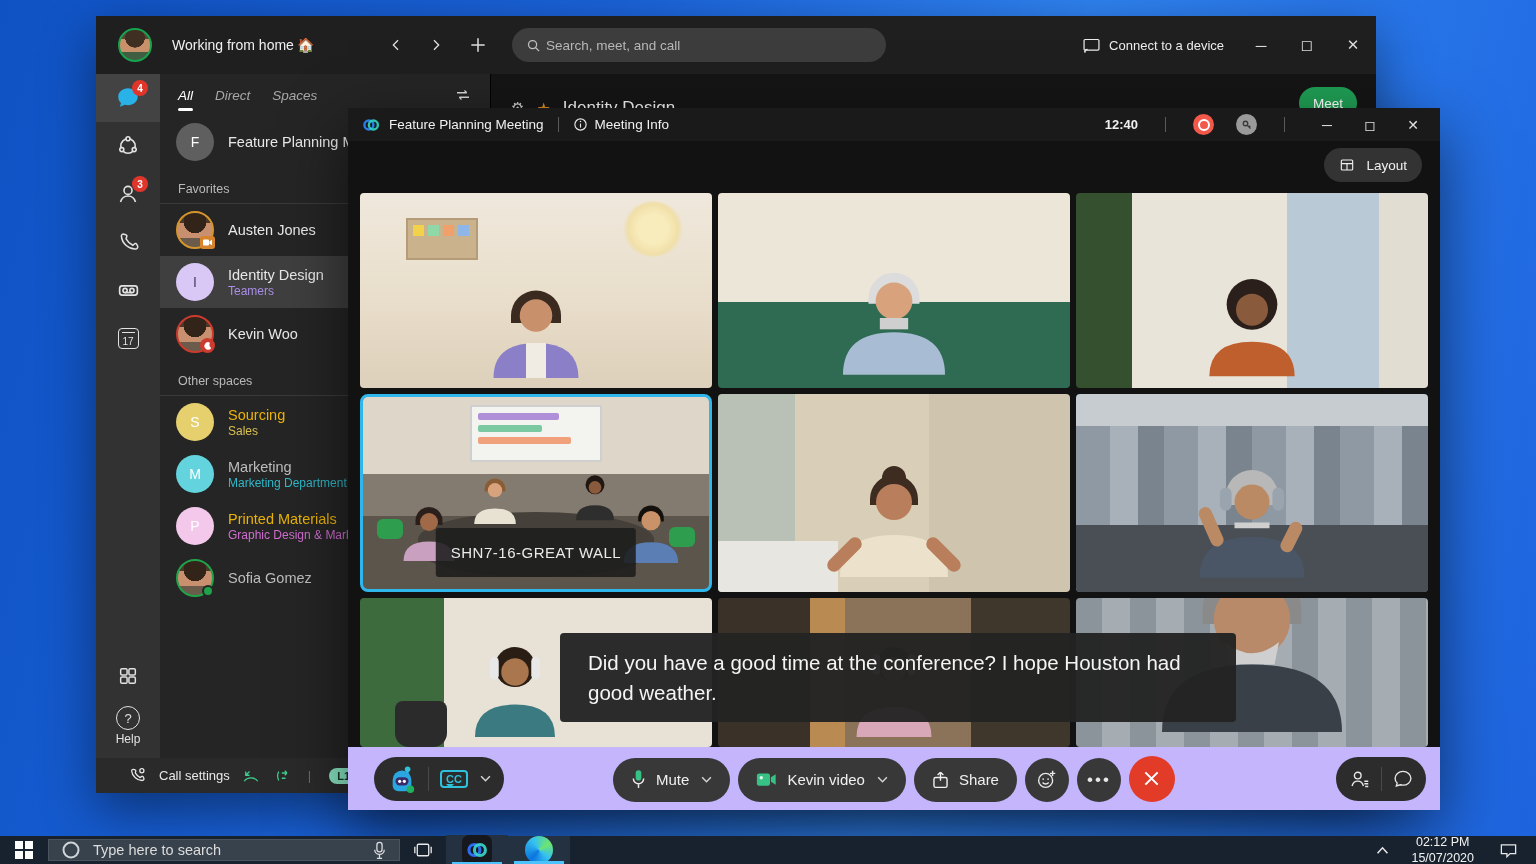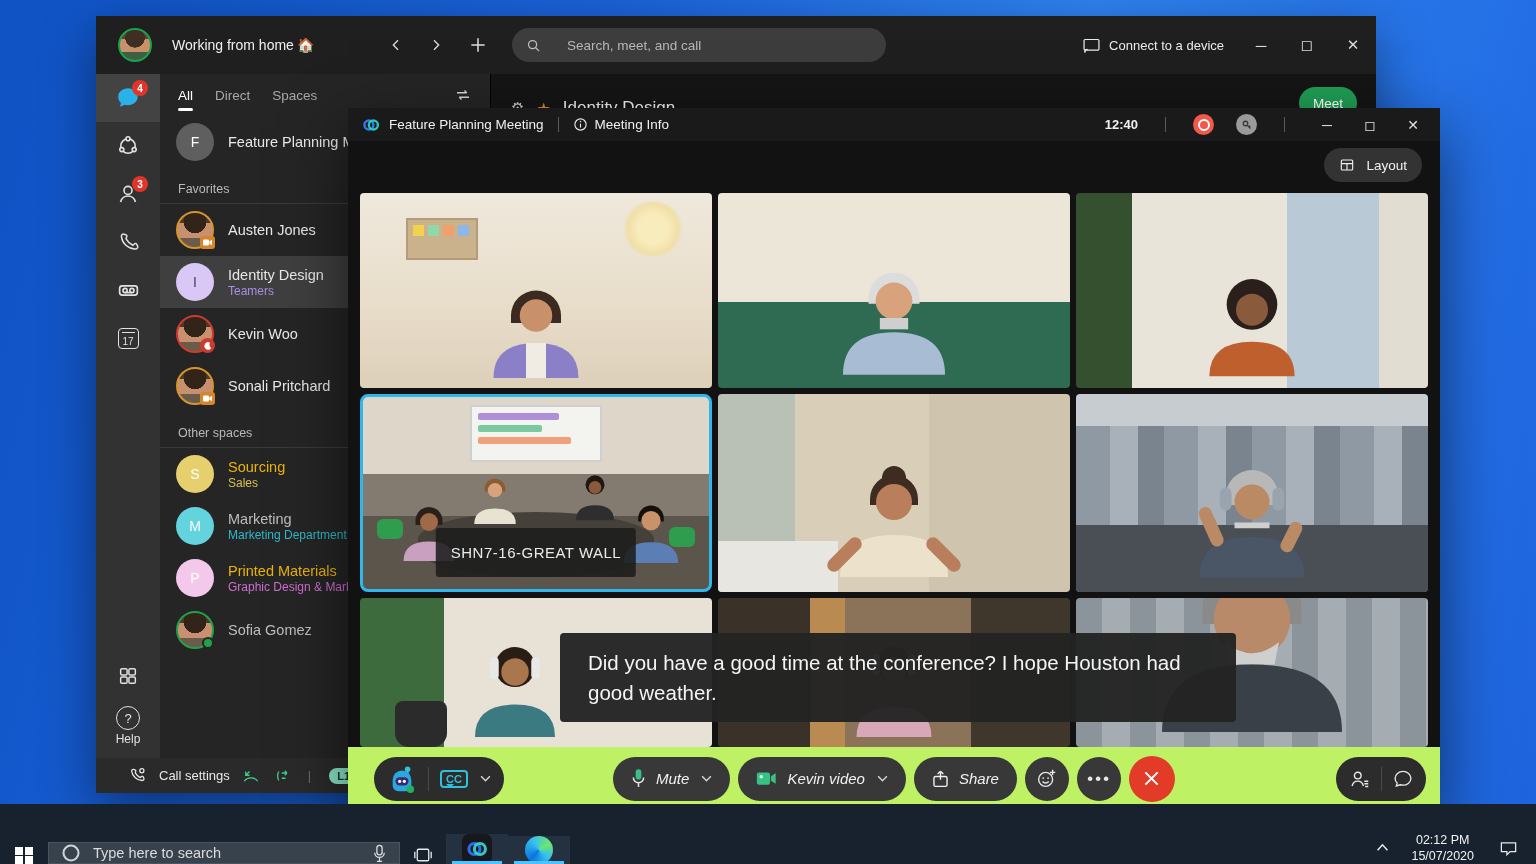--- a/index.html
+++ b/index.html
@@ -14,21 +14,21 @@
     background:#1c1c1c; box-shadow:0 18px 50px rgba(0,0,0,.45); z-index:1; }
   .mw-titlebar { position:relative; height:58px; background:#1f1f1f;
     display:flex; align-items:center; padding:0 14px; }
   .me-avatar { width:34px; height:34px; border-radius:50%;
     background:radial-gradient(circle at 50% 26%,#3f2e22 0 36%,transparent 37%),
       linear-gradient(180deg,#5a4433 0 30%,#c9906c 30% 72%,#3f5e42 72%);
     border:2px solid #17a24d; margin-left:8px; }
   .status-msg { color:#f0f0f0; font-size:14px; margin-left:20px; }
   .mw-nav { position:absolute; left:292px; display:flex; align-items:center; gap:24px; color:#dedede; }
   .mw-search { position:absolute; left:416px; width:374px; height:34px; border-radius:17px;
-    background:#3d3d3d; display:flex; align-items:center; padding:0 14px; gap:26px; }
+    background:#3d3d3d; display:flex; align-items:center; padding:0 14px; gap:5px; }
   .mw-search input { background:transparent; border:none; outline:none; color:#e5e5e5;
     font-size:13.5px; width:100%; font-family:inherit; }
   .mw-search input::placeholder { color:#b8b8b8; }
   .mw-tb-right { position:absolute; right:14px; display:flex; align-items:center; gap:28px; color:#e3e3e3; }
   .connect { display:flex; align-items:center; gap:9px; font-size:13px; color:#ececec; }
   .win-ctl { font-size:15px; color:#dcdcdc; width:18px; text-align:center; }
 
   .mw-body { position:absolute; top:58px; left:0; right:0; bottom:35px; display:flex; }
   
   .mw-sidebar { width:64px; background:#323232; display:flex; flex-direction:column; align-items:center; }
@@ -42,21 +42,21 @@
     padding-bottom:1px; position:relative; }
   .cal-icon::before { content:""; position:absolute; top:3px; left:3px; right:3px; height:1.7px; background:#e2e2e2; }
   .sb-bottom { margin-top:auto; display:flex; flex-direction:column; align-items:center; gap:6px; padding-bottom:12px; }
   .help-wrap { display:flex; flex-direction:column; align-items:center; gap:2px; color:#e2e2e2; font-size:12px; }
   .help-circle { width:24px; height:24px; border:1.7px solid #e2e2e2; border-radius:50%;
     display:flex; align-items:center; justify-content:center; font-size:13px; }
 
   
   .mw-list { width:330px; background:#252525; display:flex; flex-direction:column; overflow:hidden; }
   .tabs-row { height:42px; display:flex; align-items:center; gap:22px; padding:0 18px; position:relative; }
-  .tab { font-size:13.5px; color:#a8a8a8; position:relative; padding:10px 0; }
+  .tab { font-size:13.5px; color:#a8a8a8; position:relative; padding:10px 0;font-style:italic; }
   .tab.active { color:#fff; }
   .tab.active::after { content:""; position:absolute; left:0; right:0; bottom:2px; height:3px;
     border-radius:2px; background:#fff; }
   .filter-ic { margin-left:auto; }
   .list-row { display:flex; align-items:center; gap:14px; padding:7px 16px; height:52px; }
   .list-row.selected { background:#3f3f3f; }
   .lr-avatar { width:38px; height:38px; border-radius:50%; flex:none;
     display:flex; align-items:center; justify-content:center; font-size:14px; color:#fff; position:relative; }
   .lr-avatar.photo { background:radial-gradient(circle at 50% 26%,#33241a 0 37%,transparent 38%),
       linear-gradient(180deg,#4a382a 0 30%,#c99070 30% 74%,#6b5b4a 74%); }
@@ -142,43 +142,43 @@
   .t7 .pot { position:absolute; bottom:0; left:10%; width:52px; height:46px; background:#2b2b2b;
     border-radius:8px 8px 14px 14px; }
   .t8 { background:linear-gradient(90deg,#3a3128 0 26%,#b98a52 26% 36%,#8a7358 36% 72%,#3f362c 72%); }
   .t9 { background:repeating-linear-gradient(90deg,#8b949b 0 26px,#a5adb3 26px 54px); }
 
   .caption-box { position:absolute; left:212px; top:525px; width:676px; min-height:84px;
     background:rgba(35,35,35,.96); border-radius:4px; padding:15px 28px; z-index:5;
     color:#f4f4f4; font-size:20.5px; line-height:1.45; }
 
   
-  .controls { position:absolute; left:0; right:0; bottom:0; height:63px; background:#bef264;
+  .controls { position:absolute; left:0; right:0; bottom:0; height:63px; background:#c4b5fd;
     display:flex; align-items:center; z-index:6; }
   .ctl-left { position:absolute; left:26px; display:flex; }
   .pill { height:44px; border-radius:22px; background:#2c2c2c; display:flex; align-items:center; padding:0 13px; }
   .pill-div { width:1px; height:24px; background:#4a4a4a; margin:0 11px; }
-  .ctl-center { margin:0 auto; display:flex; align-items:center; gap:8px;font-style:italic; }
+  .ctl-center { margin:0 auto; display:flex; align-items:flex-end; gap:8px; }
   .btn-pill { height:44px; border-radius:22px; background:#383838; color:#f0f0f0; font-size:15px;
     display:flex; align-items:center; gap:10px; padding:0 18px; }
   .btn-circle { width:44px; height:44px; border-radius:50%; background:#383838; color:#e8e8e8;
     display:flex; align-items:center; justify-content:center; }
   .btn-leave { width:46px; height:46px; border-radius:50%; background:#e23b27;
     display:flex; align-items:center; justify-content:center; }
   .ctl-right { position:absolute; right:14px; }
   .chev { margin-left:2px; }
   .cc-box { border:2px solid #2fc0dc; border-radius:4px; color:#2fc0dc; font-size:11px; font-weight:bold;
     padding:1px 4px; position:relative; }
   .cc-box::after { content:""; position:absolute; left:4px; bottom:-6px;
     border:4px solid transparent; border-top-color:#2fc0dc; }
   .dots { font-size:17px; letter-spacing:2px; color:#e8e8e8; }
 
   
-  .taskbar { position:absolute; left:0; right:0; bottom:0; height:60px; background:#17222e;
-    display:flex; align-items:flex-end; z-index:10; }
+  .taskbar { position:absolute; left:0; right:0; bottom:0; height:28px; background:#17222e;
+    display:flex; align-items:center; z-index:10; }
   .tb-start { width:48px; display:flex; align-items:center; justify-content:center; }
   .win-logo { display:grid; grid-template-columns:8px 8px; grid-template-rows:8px 8px; gap:1.5px; }
   .win-logo i { background:#fff; }
   .tb-searchbox { width:352px; background:#38424d; display:flex; align-items:center; gap:12px;
     padding:0 12px; border:1px solid #4a545e; }
   .tb-searchbox input { background:transparent; border:none; outline:none; color:#ececec;
     font-size:14.5px; flex:1; font-family:inherit; }
   .tb-searchbox input::placeholder { color:#dcdcdc; }
   .tb-btn { width:46px; display:flex; align-items:center; justify-content:center; }
   .tb-app { width:62px; display:flex; align-items:center; justify-content:center; position:relative; }
@@ -362,33 +362,20 @@
             <span class="av-badge dnd">
               <svg width="8" height="8" viewBox="0 0 10 10" fill="#fff">
                 <path d="M7.5 1a4.6 4.6 0 1 0 1.6 6.4A5 5 0 0 1 7.5 1z"></path>
               </svg>
             </span>
           </div>
         <div class="lr-texts">
             <div class="lr-name">Kevin Woo</div>
           </div>
       </div>
-      <div class="list-row">
-        <div class="lr-avatar photo" style="border:2px solid #d6952c">
-            <span class="av-badge">
-              <svg width="9" height="7" viewBox="0 0 12 9" fill="#fff">
-                <rect x="0" y="0.5" width="8" height="8" rx="1.5"></rect>
-                <path d="M8.5 3L12 .8v7.4L8.5 6z"></path>
-              </svg>
-            </span>
-          </div>
-        <div class="lr-texts">
-            <div class="lr-name">Sonali Pritchard</div>
-          </div>
-      </div>
 
       <div class="sec-header">Other spaces</div>
 
       <div class="list-row">
         <div class="lr-avatar" style="background:#e6cf6d">
             <span>S</span>
           </div>
         <div class="lr-texts">
           <div class="lr-name bold">Sourcing</div>
           <div class="lr-sub" style="color:#d9c050">Sales</div>

